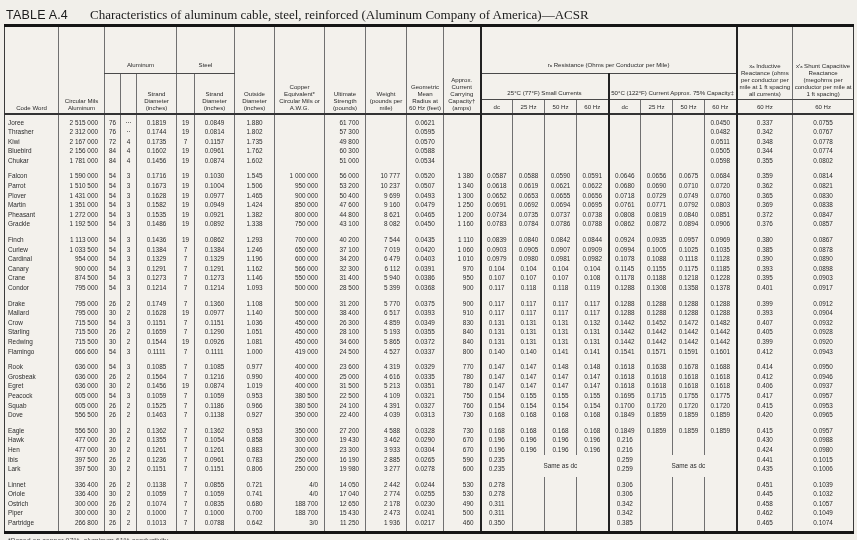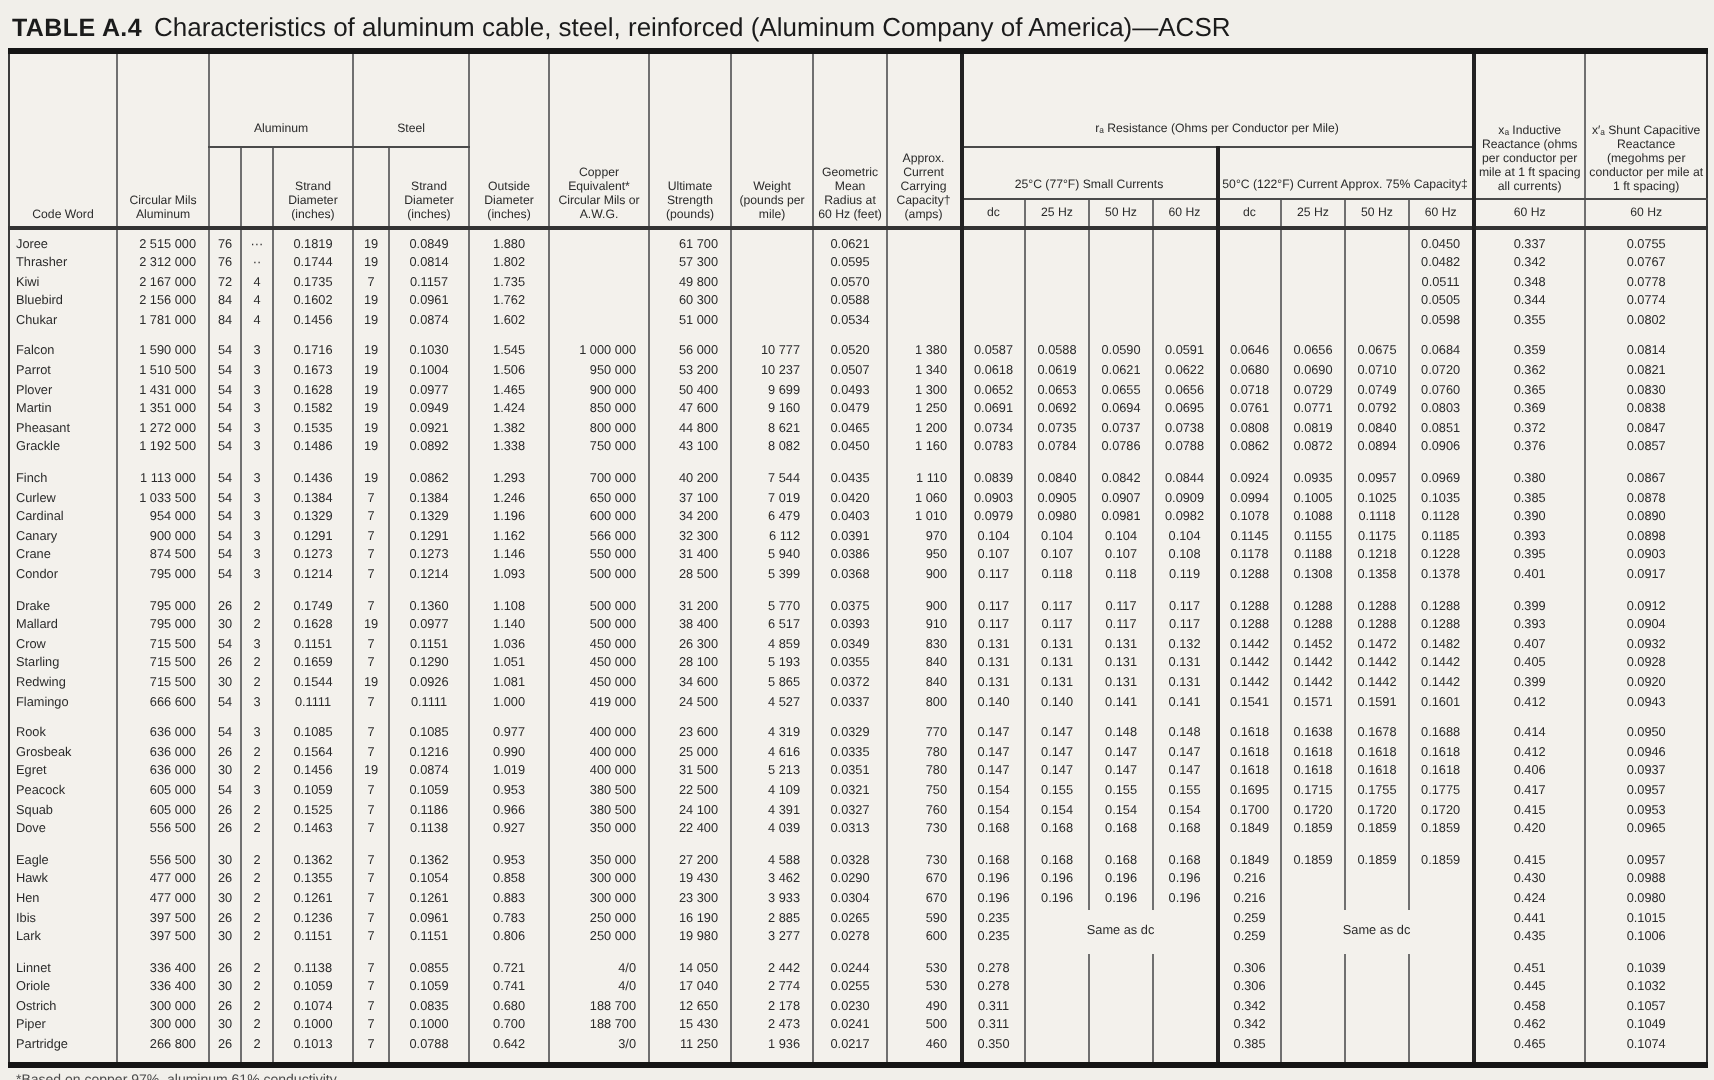--- a/index.html
+++ b/index.html
@@ -1,19 +1,19 @@
 <!DOCTYPE html>
 <html><head>
 <meta charset="utf-8">
 <style>
   html,body{margin:0;padding:0}
   body{width:857px;height:540px;overflow:hidden;background:#f1efea;font-family:"Liberation Sans",sans-serif;color:#1b1b1b}
   .title{padding:5px 4px 3px 6px;white-space:nowrap;height:16px}
-  .t-label{font-weight:bold;font-size:12.5px;letter-spacing:.2px;font-family:"Liberation Sans",sans-serif}
-  .t-caption{font-size:13px;margin-left:6px;font-family:Liberation Sans, sans-serif}
+  .t-label{font-weight:normal;font-size:12.5px;letter-spacing:.2px;font-family:"Liberation Sans",sans-serif}
+  .t-caption{font-size:13px;margin-left:22px;font-family:Liberation Serif, serif}
   table.acsr{table-layout:fixed;width:849px;margin:0 4px;border-collapse:collapse;
              border-top:3px solid #151515;border-bottom:3px solid #151515;
              border-left:1px solid #3a3a3a;border-right:1px solid #3a3a3a;background:#f3f1ec}
   th,td{margin:0;padding:0;overflow:hidden}
   thead tr.ra{height:48px}
   thead tr.rb{height:26px}
   thead tr.rc{height:14px}
   th{font-weight:normal;font-size:6.1px;line-height:7px;text-align:center;vertical-align:bottom;
      padding:1px 1px 2px;border-bottom:1px solid #4a4a4a;white-space:normal;color:#2a2a2a}
   th.band{padding-bottom:5px}

